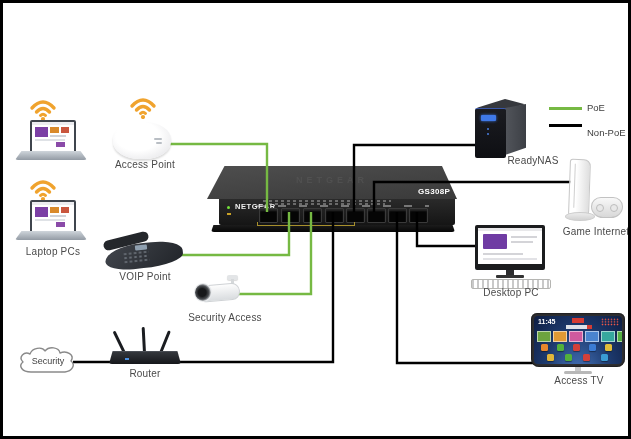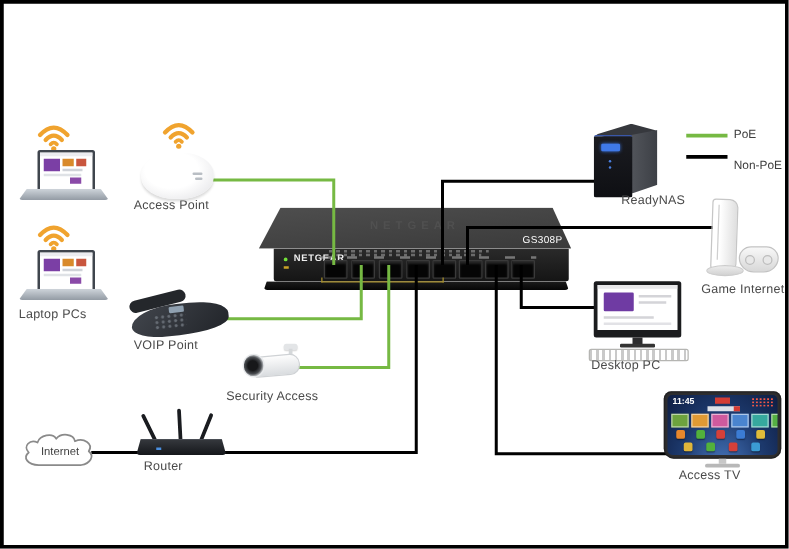--- a/index.html
+++ b/index.html
@@ -1,17 +1,17 @@
 <!DOCTYPE html>
 <html><head>
 <meta charset="utf-8">
 <style>
   html,body{margin:0;padding:0;background:#fff;font-family:"Liberation Sans",sans-serif;}
   .canvas{position:relative;width:631px;height:439px;background:#fff;border:3px solid #000;box-sizing:border-box;overflow:hidden;}
-  .lbl{position:absolute;font-size:10px;color:#4a4a4a;text-align:left;z-index:6;letter-spacing:.2px;}
+  .lbl{position:absolute;font-size:10px;color:#4a4a4a;text-align:center;z-index:6;letter-spacing:.2px;}
   
   #cables{position:absolute;left:0;top:0;z-index:3;}
   
   .device{position:absolute;z-index:4;}
   .switch{position:absolute;z-index:1;width:254px;height:70px;}
   
   .wifi{position:absolute;z-index:4;}
   
   .laptop{width:72px;height:48px;}
   .lap-screen{position:absolute;left:15px;top:0;width:42px;height:31px;border:2.5px solid #3f454d;border-radius:2px;background:#fff;overflow:hidden;}
@@ -44,21 +44,21 @@
   .router{width:72px;height:38px;z-index:4;}
   .r-ant{position:absolute;width:2.5px;height:24px;background:#1a1c20;border-radius:2px;transform-origin:50% 100%;}
   .r-body{position:absolute;left:0;top:24px;width:72px;height:12px;background:linear-gradient(#34373c,#15171b);clip-path:polygon(5% 0,95% 0,100% 100%,0 100%);border-radius:3px;border-top:1px solid #4a4e55;}
   .r-led{position:absolute;left:16px;top:31px;width:4px;height:1.5px;background:#4a8fe0;z-index:5;}
   
   .sw-top{position:absolute;left:2px;top:0;width:250px;height:33px;background:linear-gradient(175deg,#4e4e4e,#3a3a3a);clip-path:polygon(7% 0,94% 0,100% 100%,0 100%);}
   .sw-ghost{position:absolute;left:0;top:9px;width:100%;text-align:center;font-size:9px;font-weight:bold;letter-spacing:4px;color:#5a5a5a;opacity:.55;}
   .sw-front{position:absolute;left:14px;top:33px;width:236px;height:26px;background:linear-gradient(#2a2a2a,#151515);border-radius:0 0 2px 2px;}
   .sw-lip{position:absolute;left:6px;top:59px;width:244px;height:7px;background:linear-gradient(#1c1c1c,#060606);clip-path:polygon(1% 0,99% 0,100% 100%,0 100%);border-radius:0 0 3px 3px;}
   .sw-brand{position:absolute;left:30px;top:36px;font-size:7.5px;font-weight:bold;letter-spacing:.6px;color:#efefef;}
-  .sw-model{position:absolute;left:213px;top:21px;font-size:8px;font-weight:normal;color:#fff;letter-spacing:.3px;}
+  .sw-model{position:absolute;left:213px;top:21px;font-size:8px;font-weight:bold;color:#fff;letter-spacing:.3px;}
   .sw-spec{position:absolute;height:2px;background:repeating-linear-gradient(90deg,rgba(190,190,190,.45) 0 3px,transparent 3px 6px);}
   .sw-portlbls{position:absolute;left:52px;top:39px;width:172px;height:2px;background:repeating-linear-gradient(90deg,rgba(200,200,200,.5) 0 8px,transparent 8px 21px);}
   .sw-port{position:absolute;top:42px;width:17px;height:13px;background:#050505;border:1px solid #3a3a3a;border-radius:1px;box-shadow:inset 0 2px 2px rgba(255,255,255,.14);}
   .sw-led1{position:absolute;left:22px;top:40px;width:3px;height:3px;background:#74e23a;border-radius:50%;}
   .sw-led2{position:absolute;left:22px;top:47px;width:4px;height:2px;background:#c9a227;}
   .sw-yellow{position:absolute;left:52px;top:56px;width:96px;height:3px;border:1px solid #a8902c;border-top:none;}
   
   .nas{width:58px;height:62px;}
   .nas-top{position:absolute;left:3px;top:0;width:50px;height:14px;background:#36383d;clip-path:polygon(4% 62%,60% 0,100% 38%,40% 100%);}
   .nas-side{position:absolute;left:33px;top:5px;width:21px;height:51px;background:linear-gradient(90deg,#52555b,#3c3f45);clip-path:polygon(0 8%,100% 0,100% 86%,0 100%);}
@@ -183,21 +183,21 @@
     <div class="cam-stem"></div>
     <div class="cam-body"></div>
     <div class="cam-lens"></div>
   </div>
   <div class="lbl" style="left:178px;top:309px;width:88px">Security Access</div>
 
   <div class="device" style="left:12px;top:342px;width:66px;height:34px">
     <svg width="66" height="34" viewBox="0 0 66 34">
       <path d="M16 27 C7 27 3 21 8 17 C3 12 9 6 15 9 C17 3 27 1 30 6 C34 1 44 2 45 8 C52 5 60 10 56 16 C61 20 57 26 50 27 Z" fill="#ffffff" stroke="#8a8a8a" stroke-width="1.4" stroke-linejoin="round"></path>
     </svg>
-    <div class="cloud-label">Internet</div>
+    <div class="cloud-label">Security</div>
   </div>
 
   <div class="router device" style="left:106px;top:324px;z-index:4">
     <div class="r-ant" style="left:14px;top:2px;transform:rotate(-26deg)"></div>
     <div class="r-ant" style="left:34px;top:0;height:26px;transform:rotate(-3deg)"></div>
     <div class="r-ant" style="left:50px;top:2px;transform:rotate(22deg)"></div>
     <div class="r-body"></div>
     <div class="r-led"></div>
   </div>
   <div class="lbl" style="left:112px;top:365px;width:60px">Router</div>

